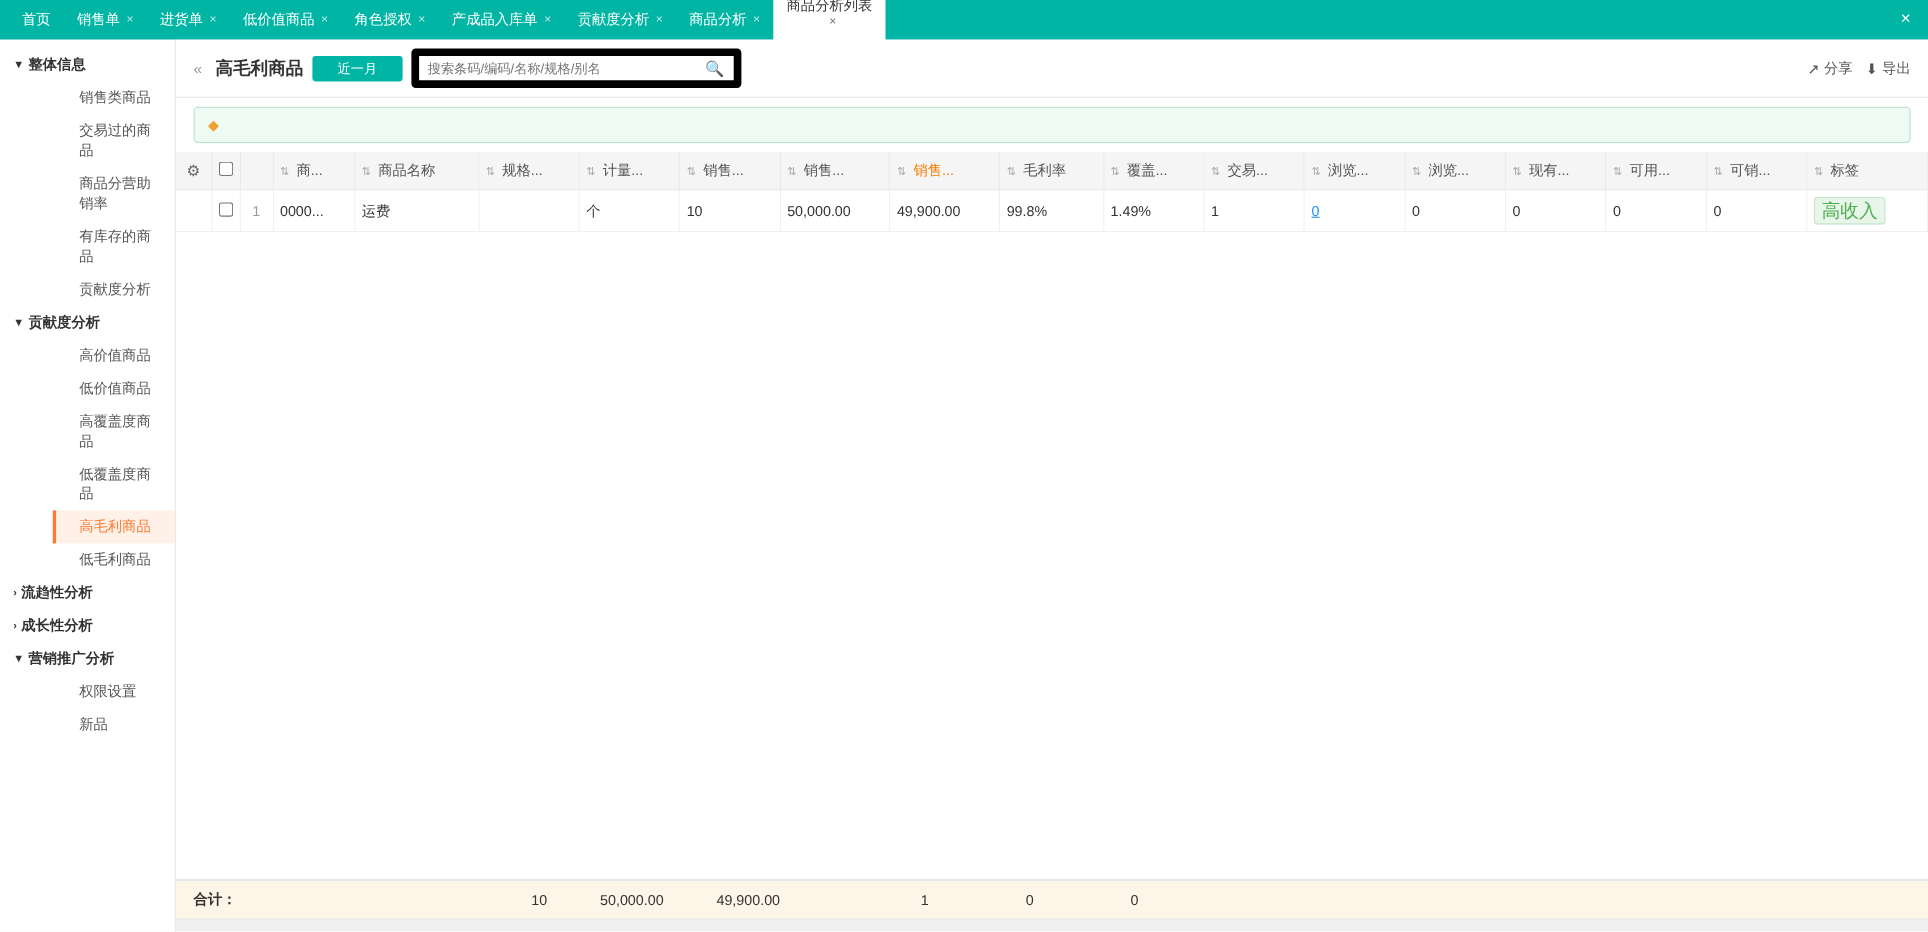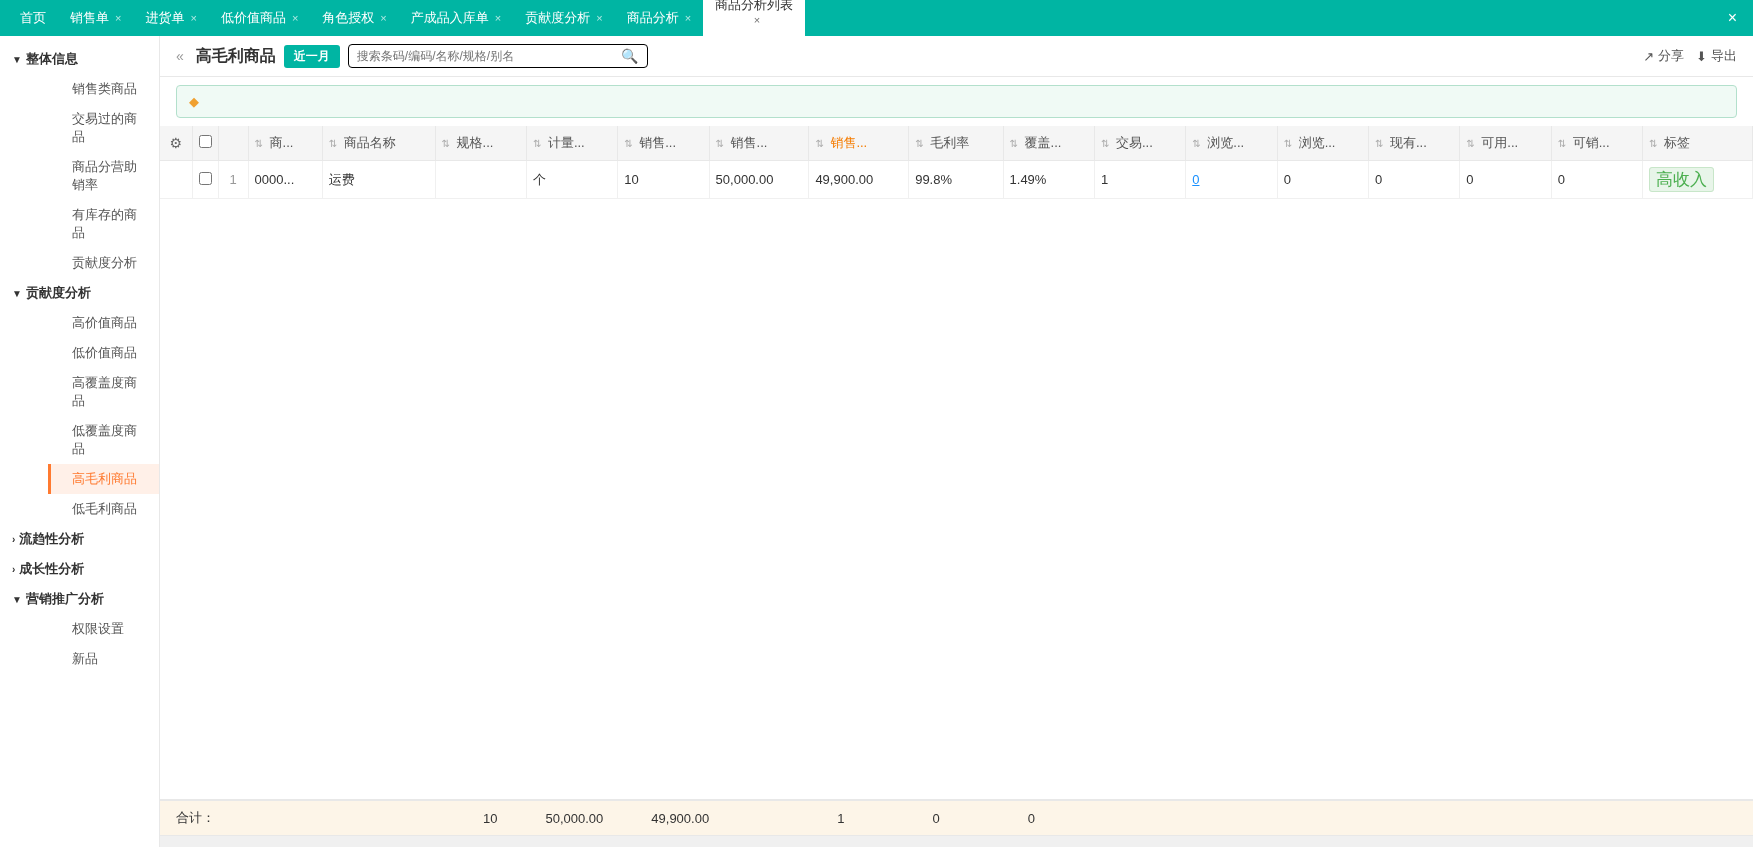--- a/index.html
+++ b/index.html
@@ -105,29 +105,28 @@
     .content-header .title {
       font-size: 16px;
       font-weight: bold;
       color: #333;
     }
     .btn-recent {
       background: #00b5a3;
       color: white;
       border: none;
       border-radius: 3px;
-      padding: 3px 10px;
+      padding: 3px 23px;
       cursor: pointer;
       font-size: 12px;
-      font-weight: bold;
     }
     .search-box {
       display: flex;
       align-items: center;
-      border: 1px solid #000000;
+      border: 7px solid #000000;
       border-radius: 4px;
       padding: 3px 8px;
       flex: 1;
       max-width: 300px;
     }
     .search-box input {
       border: none;
       outline: none;
       font-size: 12px;
       flex: 1;
@@ -211,21 +210,21 @@
       background: #fdf5e8;
       border-top: 2px solid #e8e8e8;
       padding: 8px 16px;
       display: flex;
       align-items: center;
       font-size: 13px;
       color: #333;
       gap: 8px;
       flex-shrink: 0;
     }
-    .footer-total .label { font-weight: normal; }
+    .footer-total .label { font-weight: bold; }
 
     
     .bottom-scrollbar {
       height: 12px;
       background: #f0f0f0;
       border-top: 1px solid #e8e8e8;
     }
 
     
     .main-area { position: relative; }

